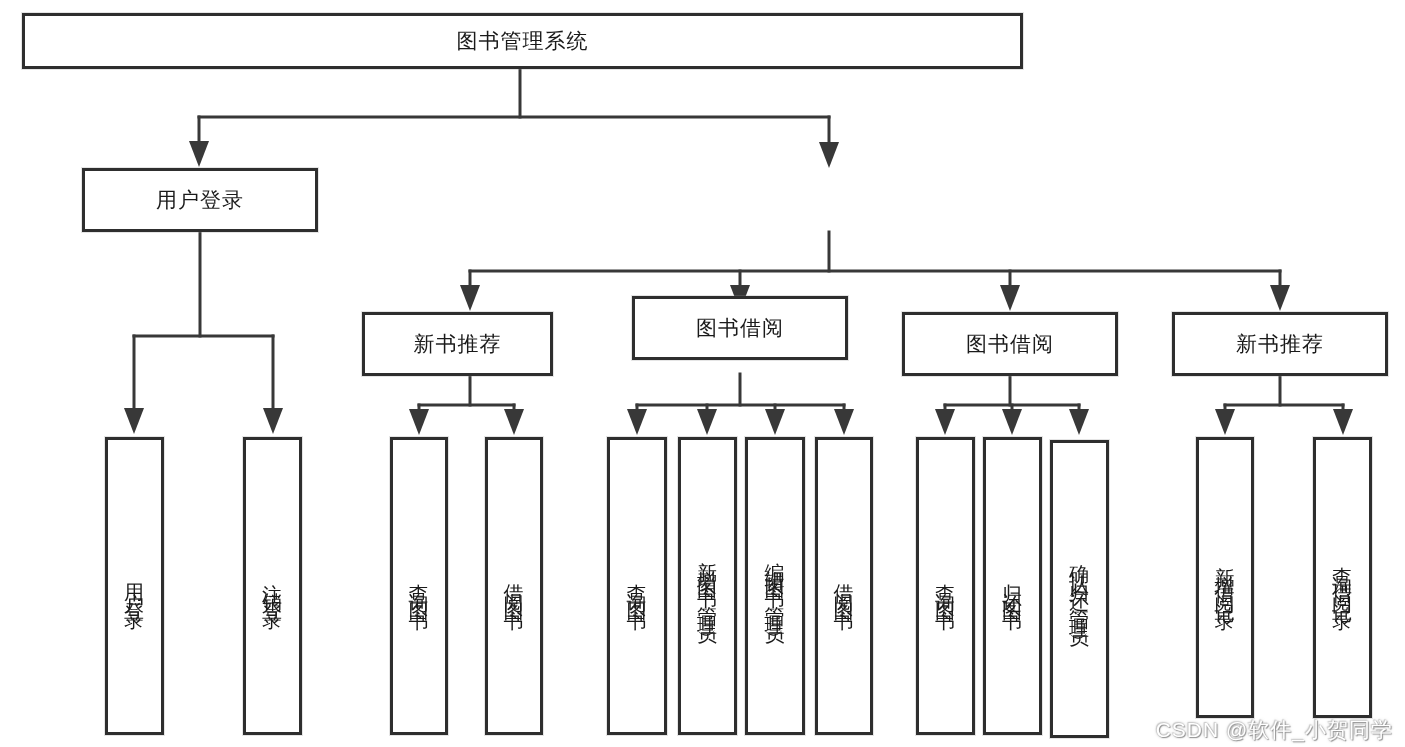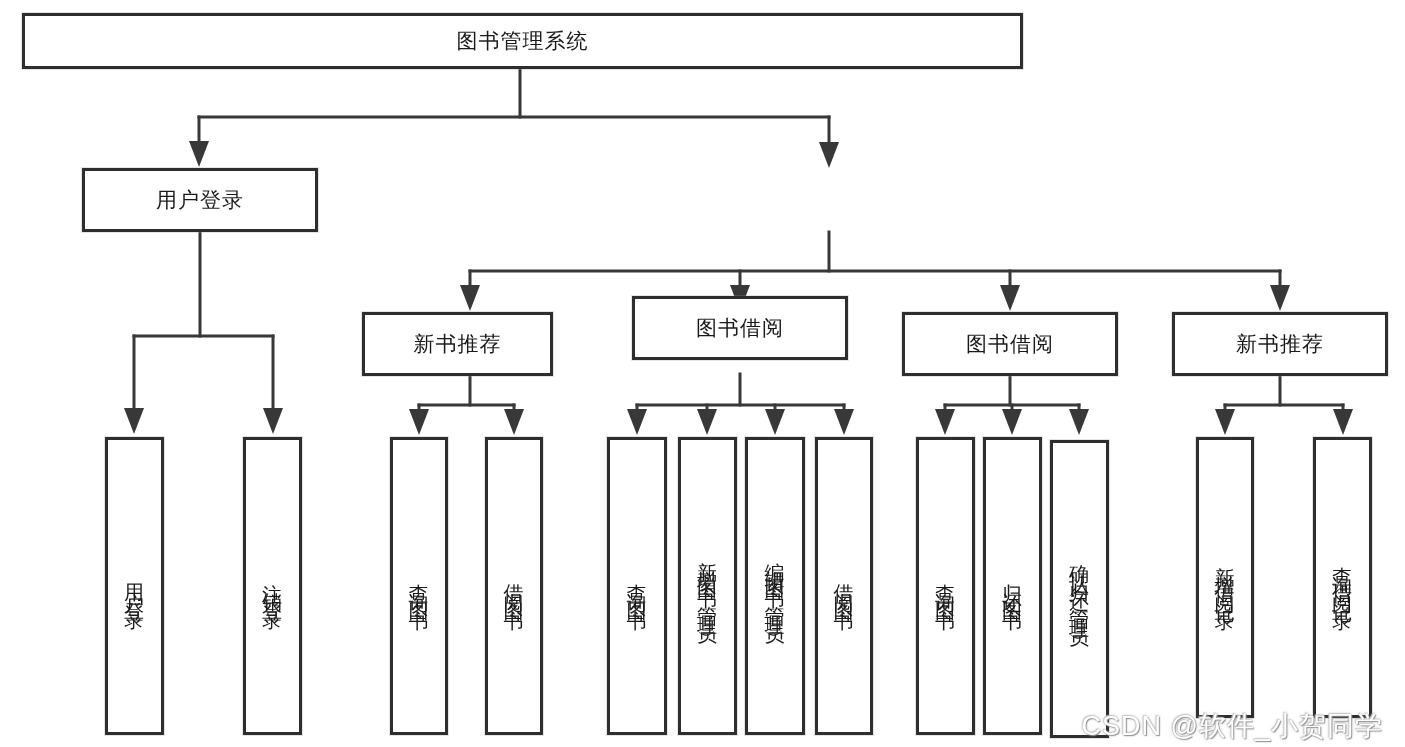--- a/index.html
+++ b/index.html
@@ -49,23 +49,23 @@
   .node .vlabel {
     writing-mode: vertical-rl;
     text-orientation: mixed;
     font-size: 20px;
     line-height: 1;
     letter-spacing: 9px;
     white-space: nowrap;
   }
   .watermark {
     position: absolute;
-    right: 22px;
+    right: 12px;
     bottom: 3px;
-    font-size: 27px;
+    font-size: 21px;
     letter-spacing: 1px;
     color: #ffffff;
     text-shadow: 0 0 1px #b0b0b0, 1px 1px 1px #8f8f8f, -1px -1px 1px #cccccc, 0 0 3px rgba(140,140,140,0.7);
     white-space: nowrap;
   }
 </style>
 </head>
 <body>
 
 <div class="canvas">

